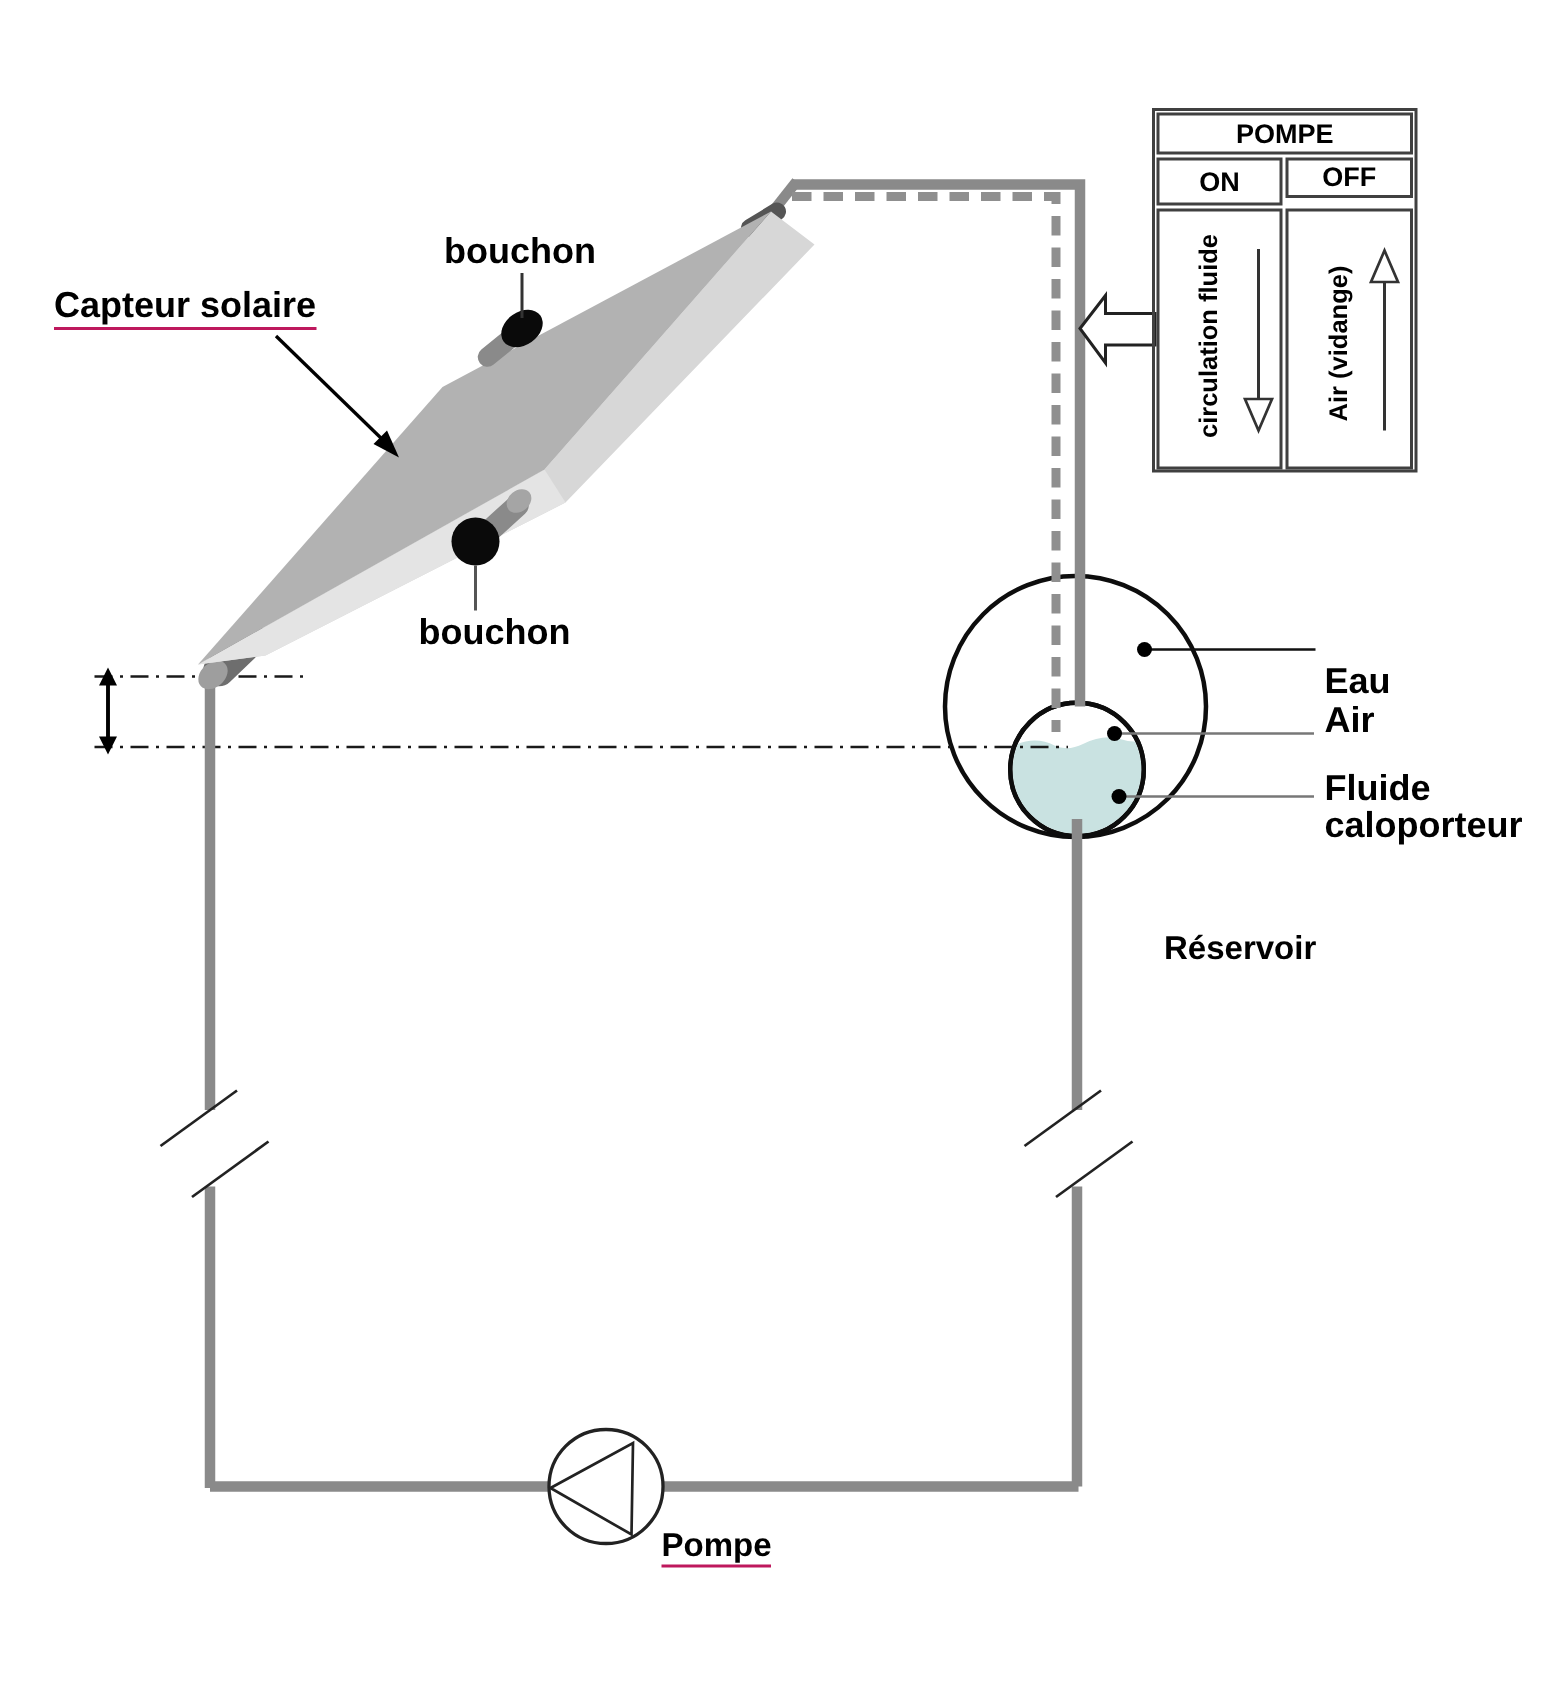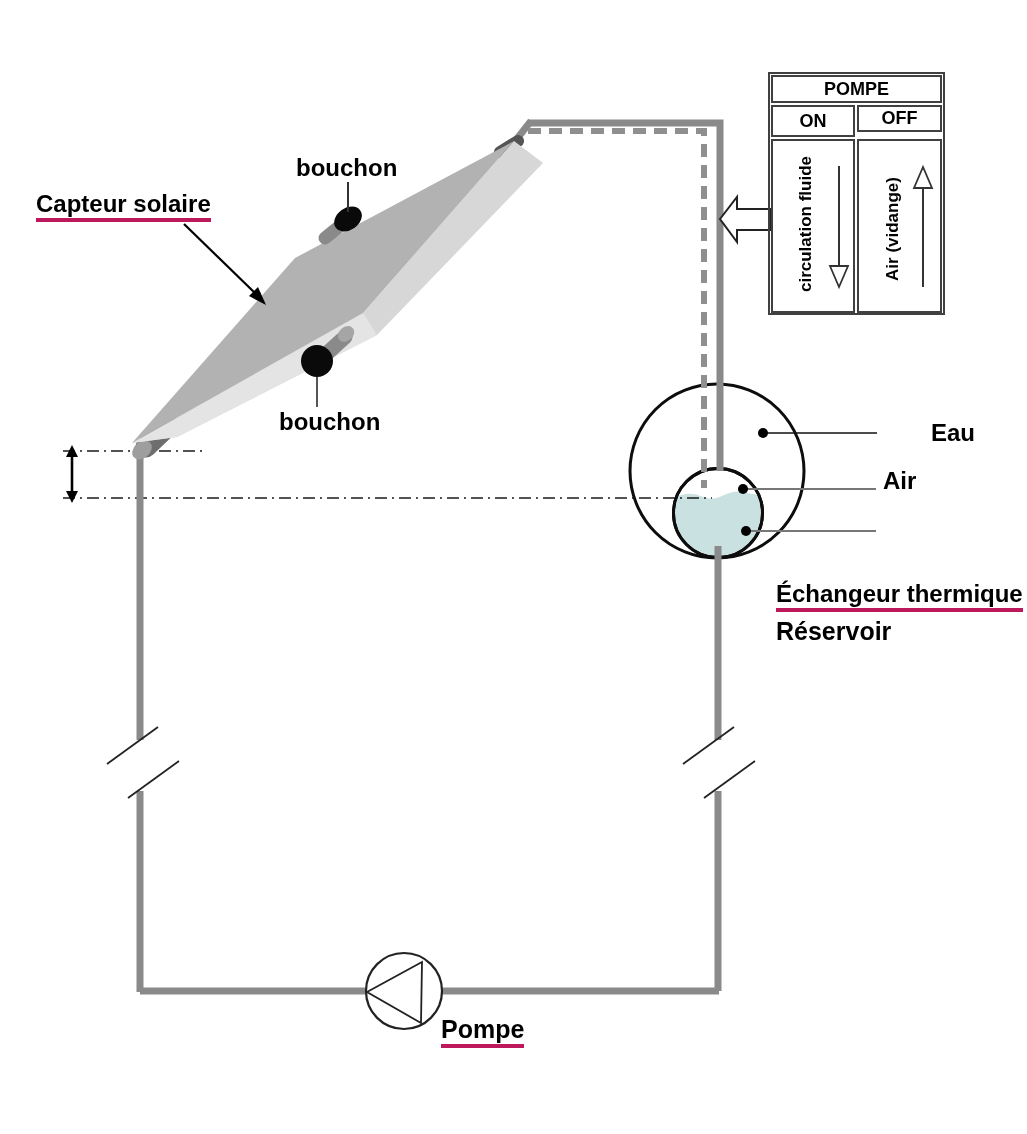--- a/index.html
+++ b/index.html
@@ -1,22 +1,22 @@
 <!DOCTYPE html>
 <html><head>
 <meta charset="utf-8">
 <style>
   html,body{margin:0;padding:0;background:#ffffff;}
   #canvas{position:relative;width:1027px;height:1134px;background:#ffffff;overflow:hidden;
           font-family:"Liberation Sans","DejaVu Sans",sans-serif;}
   #diagram-svg{position:absolute;left:0;top:0;z-index:1;}
   .lbl{position:absolute;z-index:2;font-weight:bold;color:#000;white-space:nowrap;}
-  .ul{border-bottom:4px solid #be185d;padding-bottom:1px;}
+  .ul{border-bottom:2px solid #be185d;padding-bottom:1px;}
   .f20{font-size:24px;line-height:23px;}
-  .f22{font-size:25px;line-height:25px;}
+  .f22{font-size:22px;line-height:25px;}
   .tbox{position:absolute;z-index:2;border:2px solid #404040;background:transparent;box-sizing:border-box;}
   .tcell{display:flex;align-items:center;justify-content:center;font-weight:bold;font-size:18px;color:#000;}
   .vtext{position:absolute;z-index:2;width:150px;height:20px;line-height:20px;text-align:center;
          transform:rotate(-90deg);transform-origin:center;font-weight:bold;font-size:17px;color:#000;white-space:nowrap;}
   .two-line{line-height:25px;}
 </style>
 </head>
 <body>
 
 <div id="canvas">
@@ -110,24 +110,25 @@
       <polygon points="367,992 422,962 421,1023" fill="#ffffff" stroke="#222" stroke-width="1.8"></polygon>
     </g>
   </svg>
 
   <div class="lbl f20" style="left:36px;top:192px;">
     <span class="ul">Capteur solaire</span>
   </div>
   <div class="lbl f20" style="left:296px;top:156px;">bouchon</div>
   <div class="lbl f20" style="left:279px;top:410px;">bouchon</div>
 
-  <div class="lbl f20" style="left:883px;top:421px;margin-left:48px;">Eau</div>
+  <div class="lbl f20" style="left:883px;top:443px;">Eau</div>
   <div class="lbl f20" style="left:883px;top:469px;text-align:right;">Air</div>
-  <div class="lbl f20" style="left:776px;top:582px;">
-    <span class="ul">Échangeur thermique</span>
+  <div class="lbl f20 two-line" style="left:883px;top:513px;">
+    <span>Fluide</span><br>
+    <span>caloporteur</span>
   </div>
   <div class="lbl f22" style="left:776px;top:619px;">Réservoir</div>
 
   <div class="lbl f22" style="left:441px;top:1017px;">
     <span class="ul">Pompe</span>
   </div>
 
   <div class="tbox" style="left:768px;top:72px;width:177px;height:243px;"></div>
   <div class="tbox tcell" style="left:771px;top:75px;width:171px;height:28px;">POMPE</div>
   <div class="tbox tcell" style="left:771px;top:105px;width:84px;height:32px;">ON</div>

